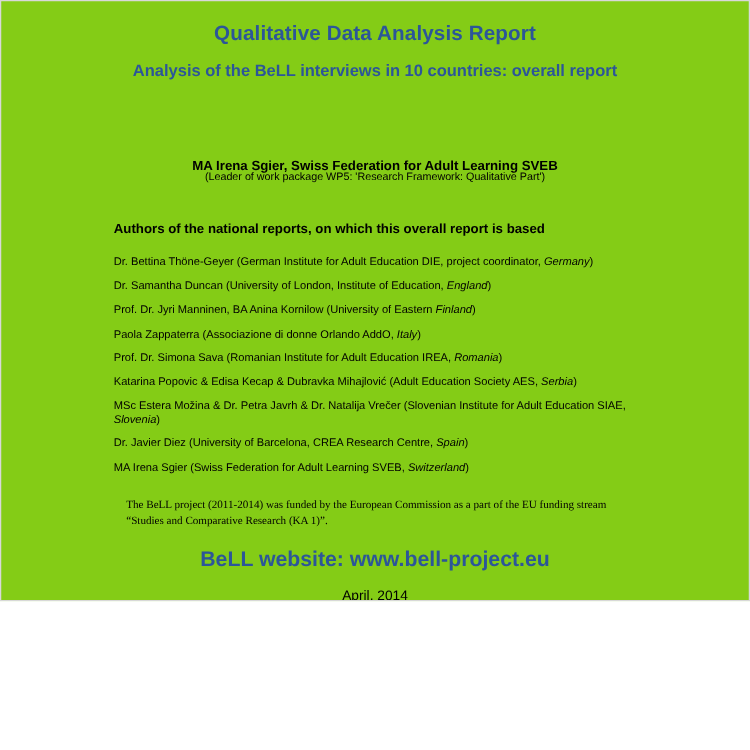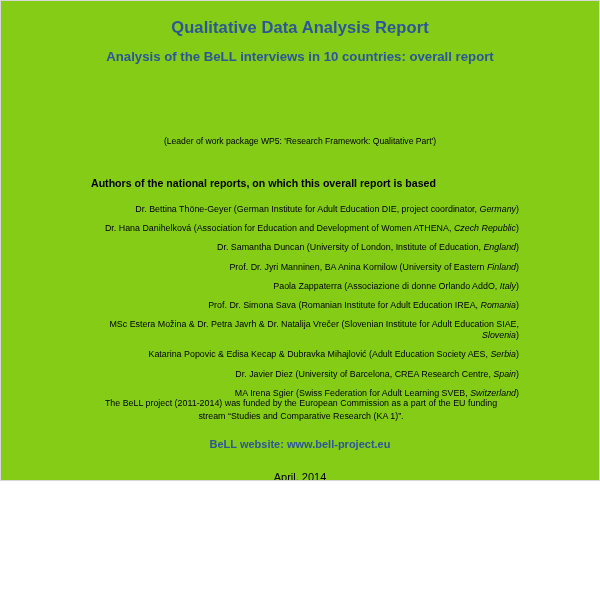--- a/index.html
+++ b/index.html
@@ -89,40 +89,39 @@
   .nat-list {
     position: absolute;
     left: 90px; top: 203px;
     width: 428px;
   }
   .nat-item {
     font-size: 8.9px;
     line-height: 11px;
     color: #000;
     margin-bottom: 8.2px;
-    text-align: right;
   }
   .nat-item .country { font-style: italic; }
 
   
   .funding {
     position: absolute;
     left: 100px; top: 396px;
     width: 400px;
-    text-align: center;
     font-size: 8.9px;
     line-height: 12.5px;
     color: #000;
+    font-family: Liberation Serif, serif;
   }
   .website {
     position: absolute;
     left: 0; top: 437px;
     width: 598px;
     text-align: center;
-    font-size: 11px;
+    font-size: 17px;
     font-weight: bold;
     color: #2c5699;
   }
   .date {
     position: absolute;
     left: 0; top: 470px;
     width: 598px;
     text-align: center;
     font-size: 11px;
     color: #000;
@@ -231,32 +230,32 @@
 </style>
 </head>
 <body>
 
 <div class="page">
   <div class="inner">
 
     <div class="title-main">Qualitative Data Analysis Report</div>
     <div class="title-sub">Analysis of the BeLL interviews in 10 countries: overall report</div>
 
+    <div class="author-name">MA Irena Sgier, Swiss Federation for Adult Learning SVEB</div>
     <div class="author-note">(Leader of work package WP5: 'Research Framework: Qualitative Part')</div>
 
     <div class="nat-heading">Authors of the national reports, on which this overall report is based</div>
     <div class="nat-list" id="nat-list">
         <div class="nat-item"><span>Dr. Bettina Thöne-Geyer (German Institute for Adult Education DIE, project coordinator, </span><span class="country">Germany</span><span>)</span></div>
-        <div class="nat-item"><span>Dr. Hana Danihelková (Association for Education and Development of Women ATHENA, </span><span class="country">Czech Republic</span><span>)</span></div>
         <div class="nat-item"><span>Dr. Samantha Duncan (University of London, Institute of Education, </span><span class="country">England</span><span>)</span></div>
         <div class="nat-item"><span>Prof. Dr. Jyri Manninen, BA Anina Kornilow (University of Eastern </span><span class="country">Finland</span><span>)</span></div>
         <div class="nat-item"><span>Paola Zappaterra (Associazione di donne Orlando AddO, </span><span class="country">Italy</span><span>)</span></div>
         <div class="nat-item"><span>Prof. Dr. Simona Sava (Romanian Institute for Adult Education IREA, </span><span class="country">Romania</span><span>)</span></div>
+        <div class="nat-item"><span>Katarina Popovic &amp; Edisa Kecap &amp; Dubravka Mihajlović (Adult Education Society AES, </span><span class="country">Serbia</span><span>)</span></div>
         <div class="nat-item"><span>MSc Estera Možina &amp;  Dr. Petra Javrh &amp; Dr. Natalija Vrečer (Slovenian Institute for Adult Education SIAE, </span><span class="country">Slovenia</span><span>)</span></div>
-        <div class="nat-item"><span>Katarina Popovic &amp; Edisa Kecap &amp; Dubravka Mihajlović (Adult Education Society AES, </span><span class="country">Serbia</span><span>)</span></div>
         <div class="nat-item"><span>Dr. Javier Diez (University of Barcelona, CREA Research Centre, </span><span class="country">Spain</span><span>)</span></div>
         <div class="nat-item"><span>MA Irena Sgier (Swiss Federation for Adult Learning SVEB, </span><span class="country">Switzerland</span><span>)</span></div>
       </div>
 
     <div class="funding">The BeLL project (2011-2014) was funded by the European Commission as a part of the EU funding stream “Studies and Comparative Research (KA 1)”.</div>
     <div class="website">BeLL website: www.bell-project.eu</div>
     <div class="date">April, 2014</div>
 
     <div class="bell-logo">
       <svg class="bell-glyph" viewBox="0 0 30 18">

